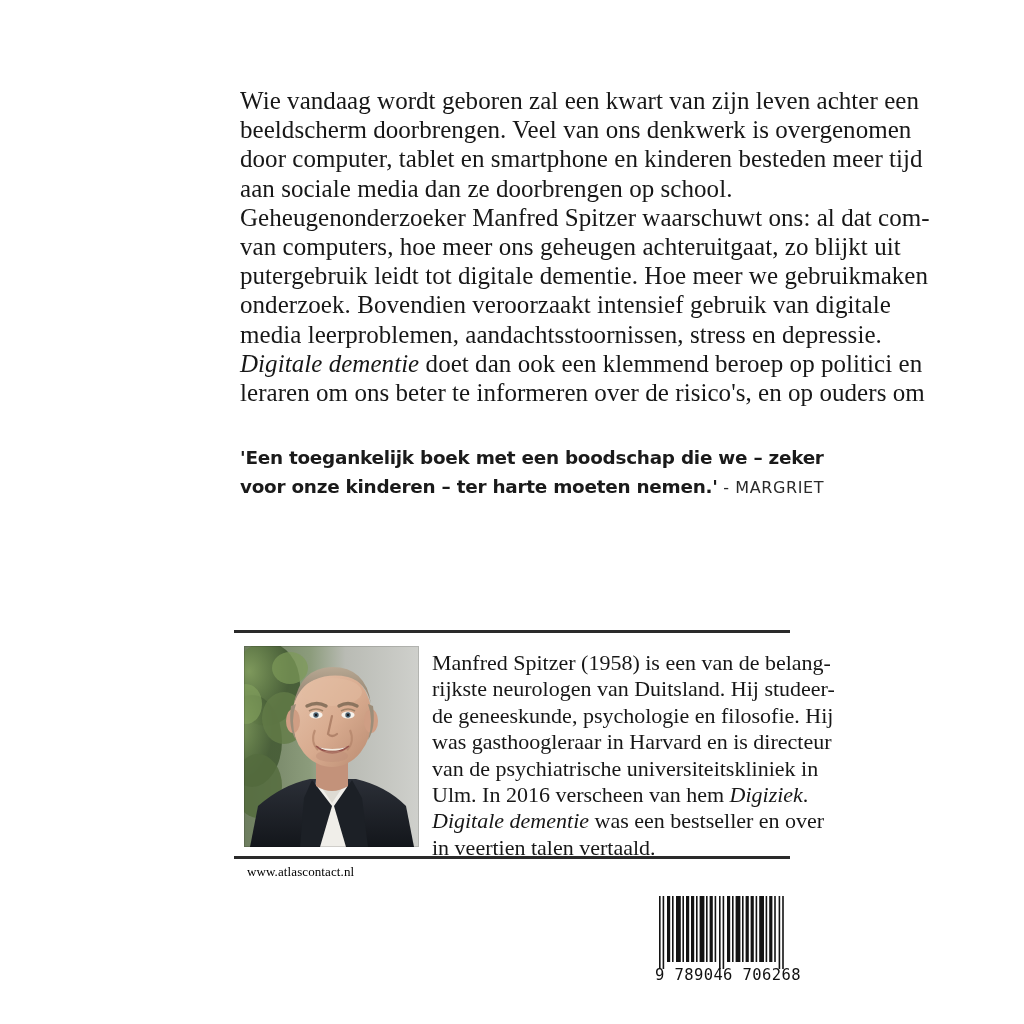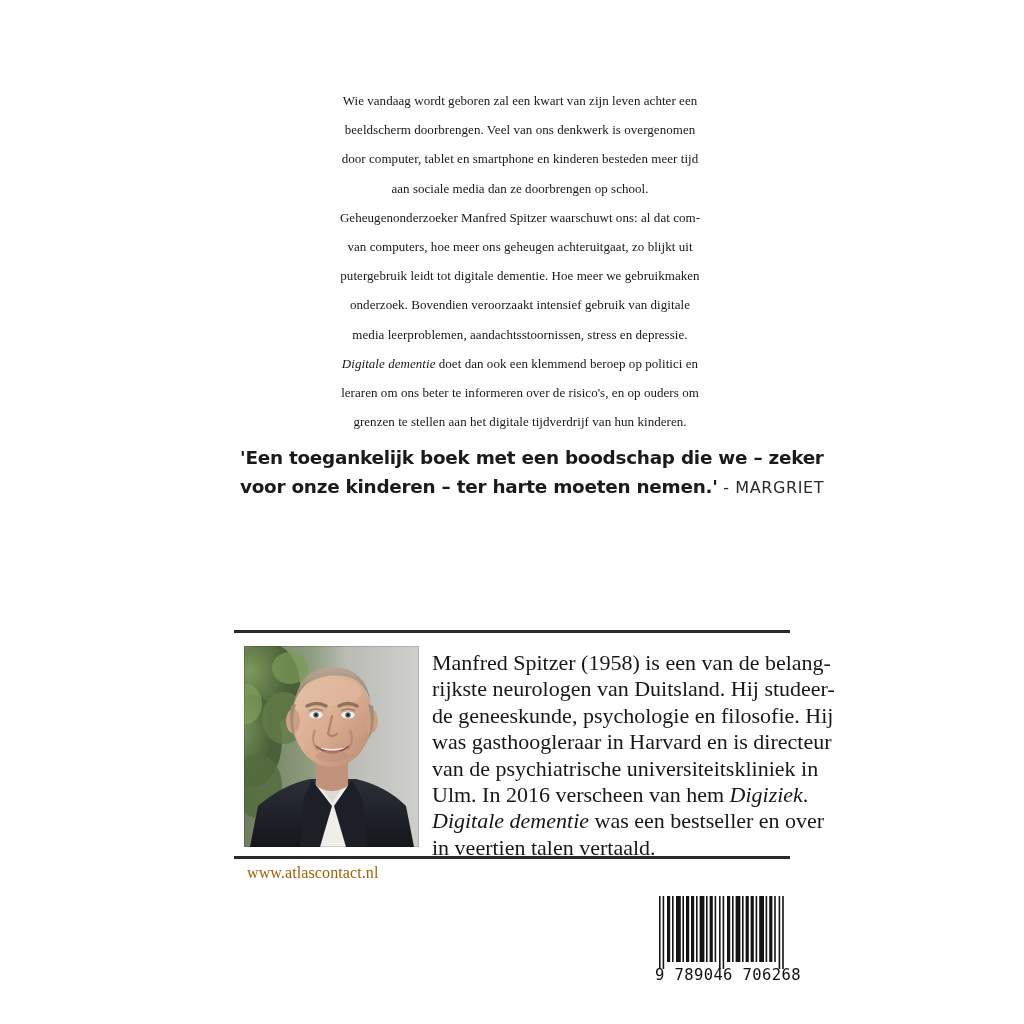--- a/index.html
+++ b/index.html
@@ -24,24 +24,24 @@
     background: #ffffff;
   }
 
   
   .blurb {
     position: absolute;
     left: 240px;
     top: 86px;
     width: 560px;
     font-family: "Liberation Serif", "DejaVu Serif", serif;
-    font-size: 13px;
+    font-size: 25px;
     line-height: 29.2px;
     color: #171717;
-    text-align: center;
+    text-align: left;
     letter-spacing: 0.05px;
   }
   .blurb .ln { display: block; white-space: pre; }
   .blurb i { font-style: italic; }
 
   
   .quote {
     position: absolute;
     left: 240px;
     top: 443px;
@@ -98,22 +98,22 @@
   }
   .bio .ln { display: block; white-space: pre; }
   .bio i { font-style: italic; }
 
   
   .publisher-url {
     position: absolute;
     left: 247px;
     top: 864px;
     font-family: "Liberation Serif", "DejaVu Serif", serif;
-    font-size: 16px;
-    color: #a16207;
+    font-size: 13px;
+    color: #000000;
     letter-spacing: 0.1px;
   }
 
   
   .barcode-block {
     position: absolute;
     left: 655px;
     top: 896px;
     width: 136px;
     height: 98px;
@@ -148,21 +148,20 @@
     <span class="ln">beeldscherm doorbrengen. Veel van ons denkwerk is overgenomen</span>
     <span class="ln">door computer, tablet en smartphone en kinderen besteden meer tijd</span>
     <span class="ln">aan sociale media dan ze doorbrengen op school.</span>
     <span class="ln">Geheugenonderzoeker Manfred Spitzer waarschuwt ons: al dat com-</span>
     <span class="ln">van computers, hoe meer ons geheugen achteruitgaat, zo blijkt uit</span>
     <span class="ln">putergebruik leidt tot digitale dementie. Hoe meer we gebruikmaken</span>
     <span class="ln">onderzoek. Bovendien veroorzaakt intensief gebruik van digitale</span>
     <span class="ln">media leerproblemen, aandachtsstoornissen, stress en depressie.</span>
     <span class="ln"><i>Digitale dementie</i><span> doet dan ook een klemmend beroep op politici en</span></span>
     <span class="ln">leraren om ons beter te informeren over de risico's, en op ouders om</span>
-    <span class="ln">grenzen te stellen aan het digitale tijdverdrijf van hun kinderen.</span>
   </div>
 
   <div class="quote">
     <span class="ln">'Een toegankelijk boek met een boodschap die we – zeker</span>
     <span class="ln"><span>voor onze kinderen – ter harte moeten nemen.'</span><span class="source"> - MARGRIET</span></span>
   </div>
 
   <div class="rule rule-top"></div>
 
   <div class="author-photo">

